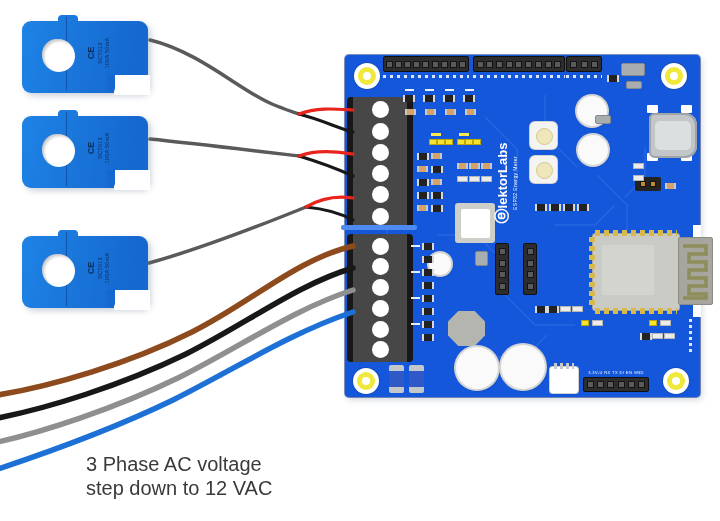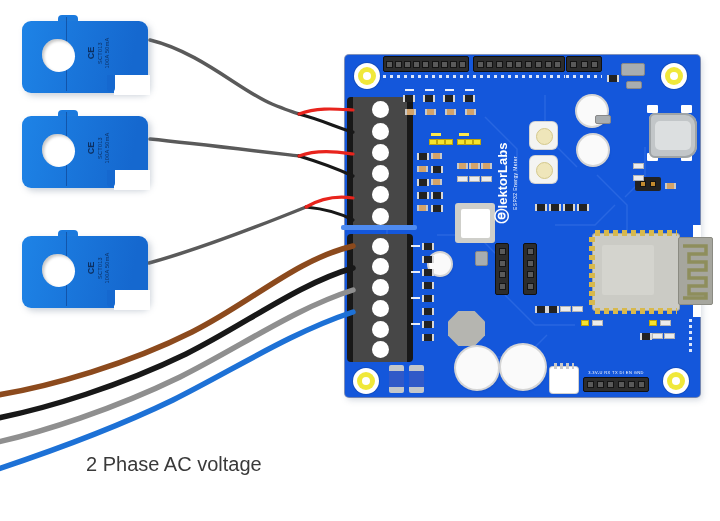--- a/index.html
+++ b/index.html
@@ -387,15 +387,16 @@
     <span class="dec smd-k" style="left:295px;top:278px"></span>
       <span class="dec smd-w" style="left:307px;top:278px"></span>
     <span class="dec smd-w" style="left:319px;top:278px"></span>
     <span class="dec led-y" style="left:236px;top:265px"></span>
       <span class="dec smd-w" style="left:247px;top:265px"></span>
     <span class="dec led-y" style="left:304px;top:265px"></span>
       <span class="dec smd-w" style="left:315px;top:265px"></span>
   </div>
 
   <div class="caption">
-    <div>2 Phase AC voltage</div>
+    <div>3 Phase AC voltage</div>
+    <div>step down to 12 VAC</div>
   </div>
 </div>
 
 </body></html>

